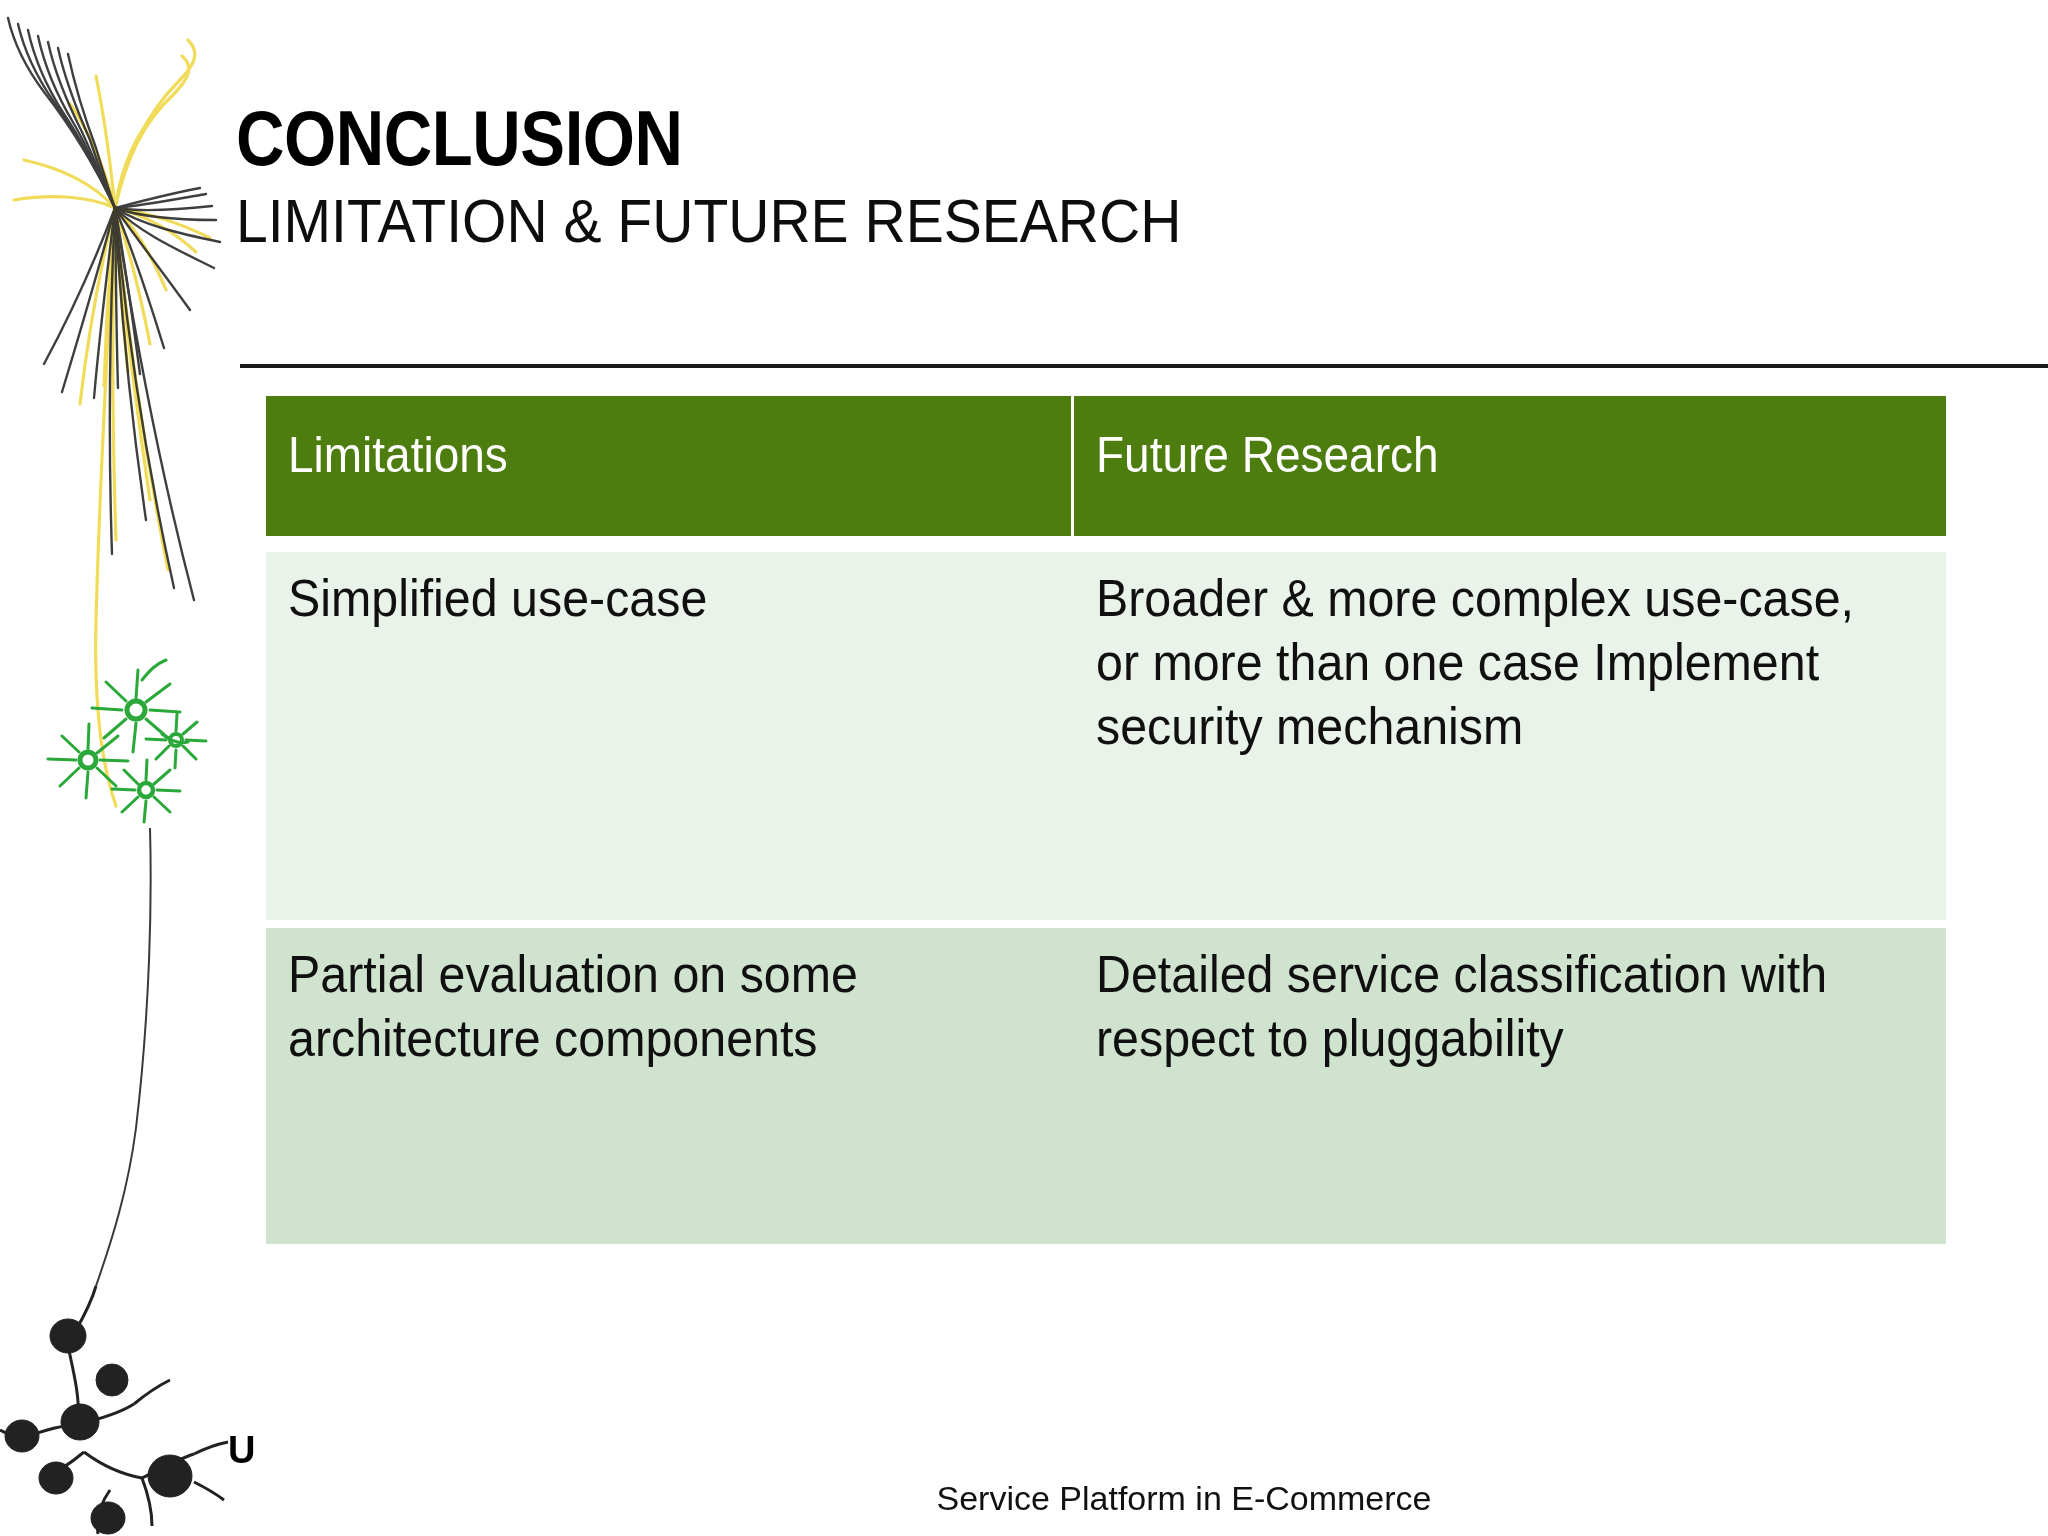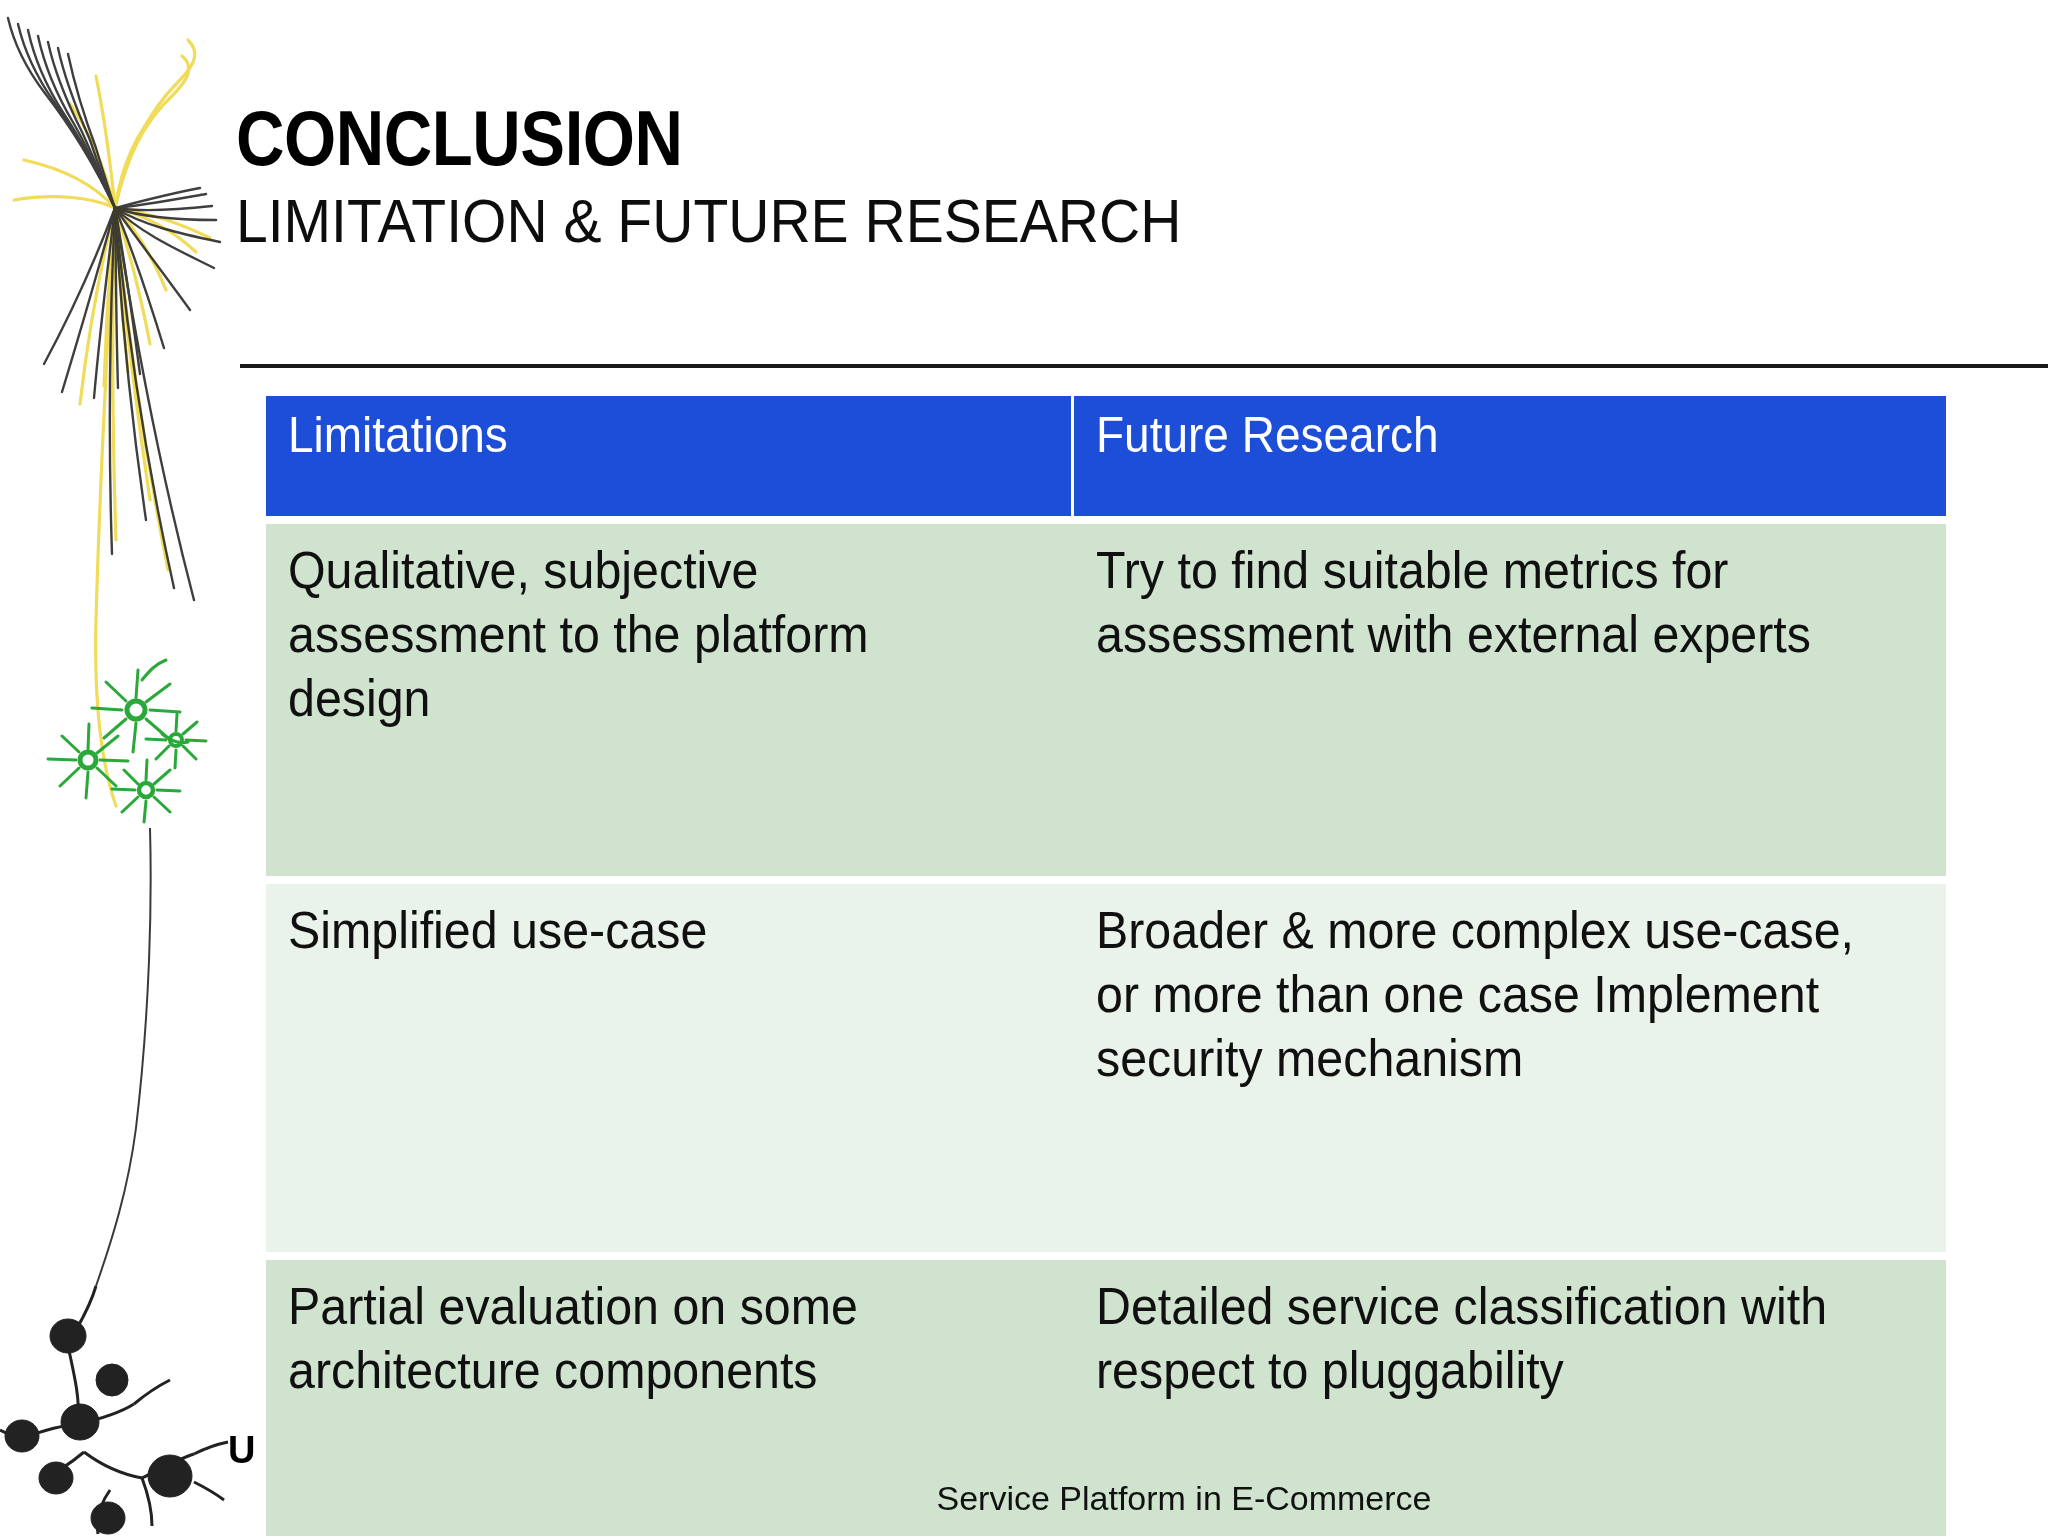--- a/index.html
+++ b/index.html
@@ -54,26 +54,26 @@
   }
   .tbl td,.tbl th{
     vertical-align:top;
     padding:14px 22px 10px 22px;
     font-family:"Liberation Sans",sans-serif;
     font-weight:400;
     color:#101010;
     text-align:left;
   }
   .hdr th{
-    background:#1d4ed8;
+    background:#4d7c0f;
     color:#ffffff;
     font-size:50px;
     line-height:62px;
     height:98px;
-    padding-top:8px;
+    padding-top:28px;
     padding-bottom:14px;
     transform:none;
   }
   .hdr th .ht{display:block;transform:scaleX(0.92);transform-origin:left center;}
   .hdr th.c1{border-right:3px solid #ffffff;}
   .cell{
     font-size:52px;
     line-height:64px;
   }
   .cell .ct{display:block;transform:scaleX(0.93);transform-origin:left top;}
@@ -225,28 +225,20 @@
         <th class="c2">
           <span class="ht">Future Research</span>
         </th>
       </tr>
     </thead>
     <tbody>
       <tr class="sp">
           <td colspan="2"></td>
         </tr>
 
-      <tr class="r-dark h1">
-        <td class="cell">
-          <span class="ct">Qualitative, subjective assessment to the platform design</span>
-        </td>
-        <td class="cell">
-          <span class="ct">Try to find suitable metrics for assessment with external experts</span>
-        </td>
-      </tr>
 
       <tr class="sp">
           <td colspan="2"></td>
         </tr>
 
       <tr class="r-light h2">
         <td class="cell">
           <span class="ct">Simplified use-case</span>
         </td>
         <td class="cell">

